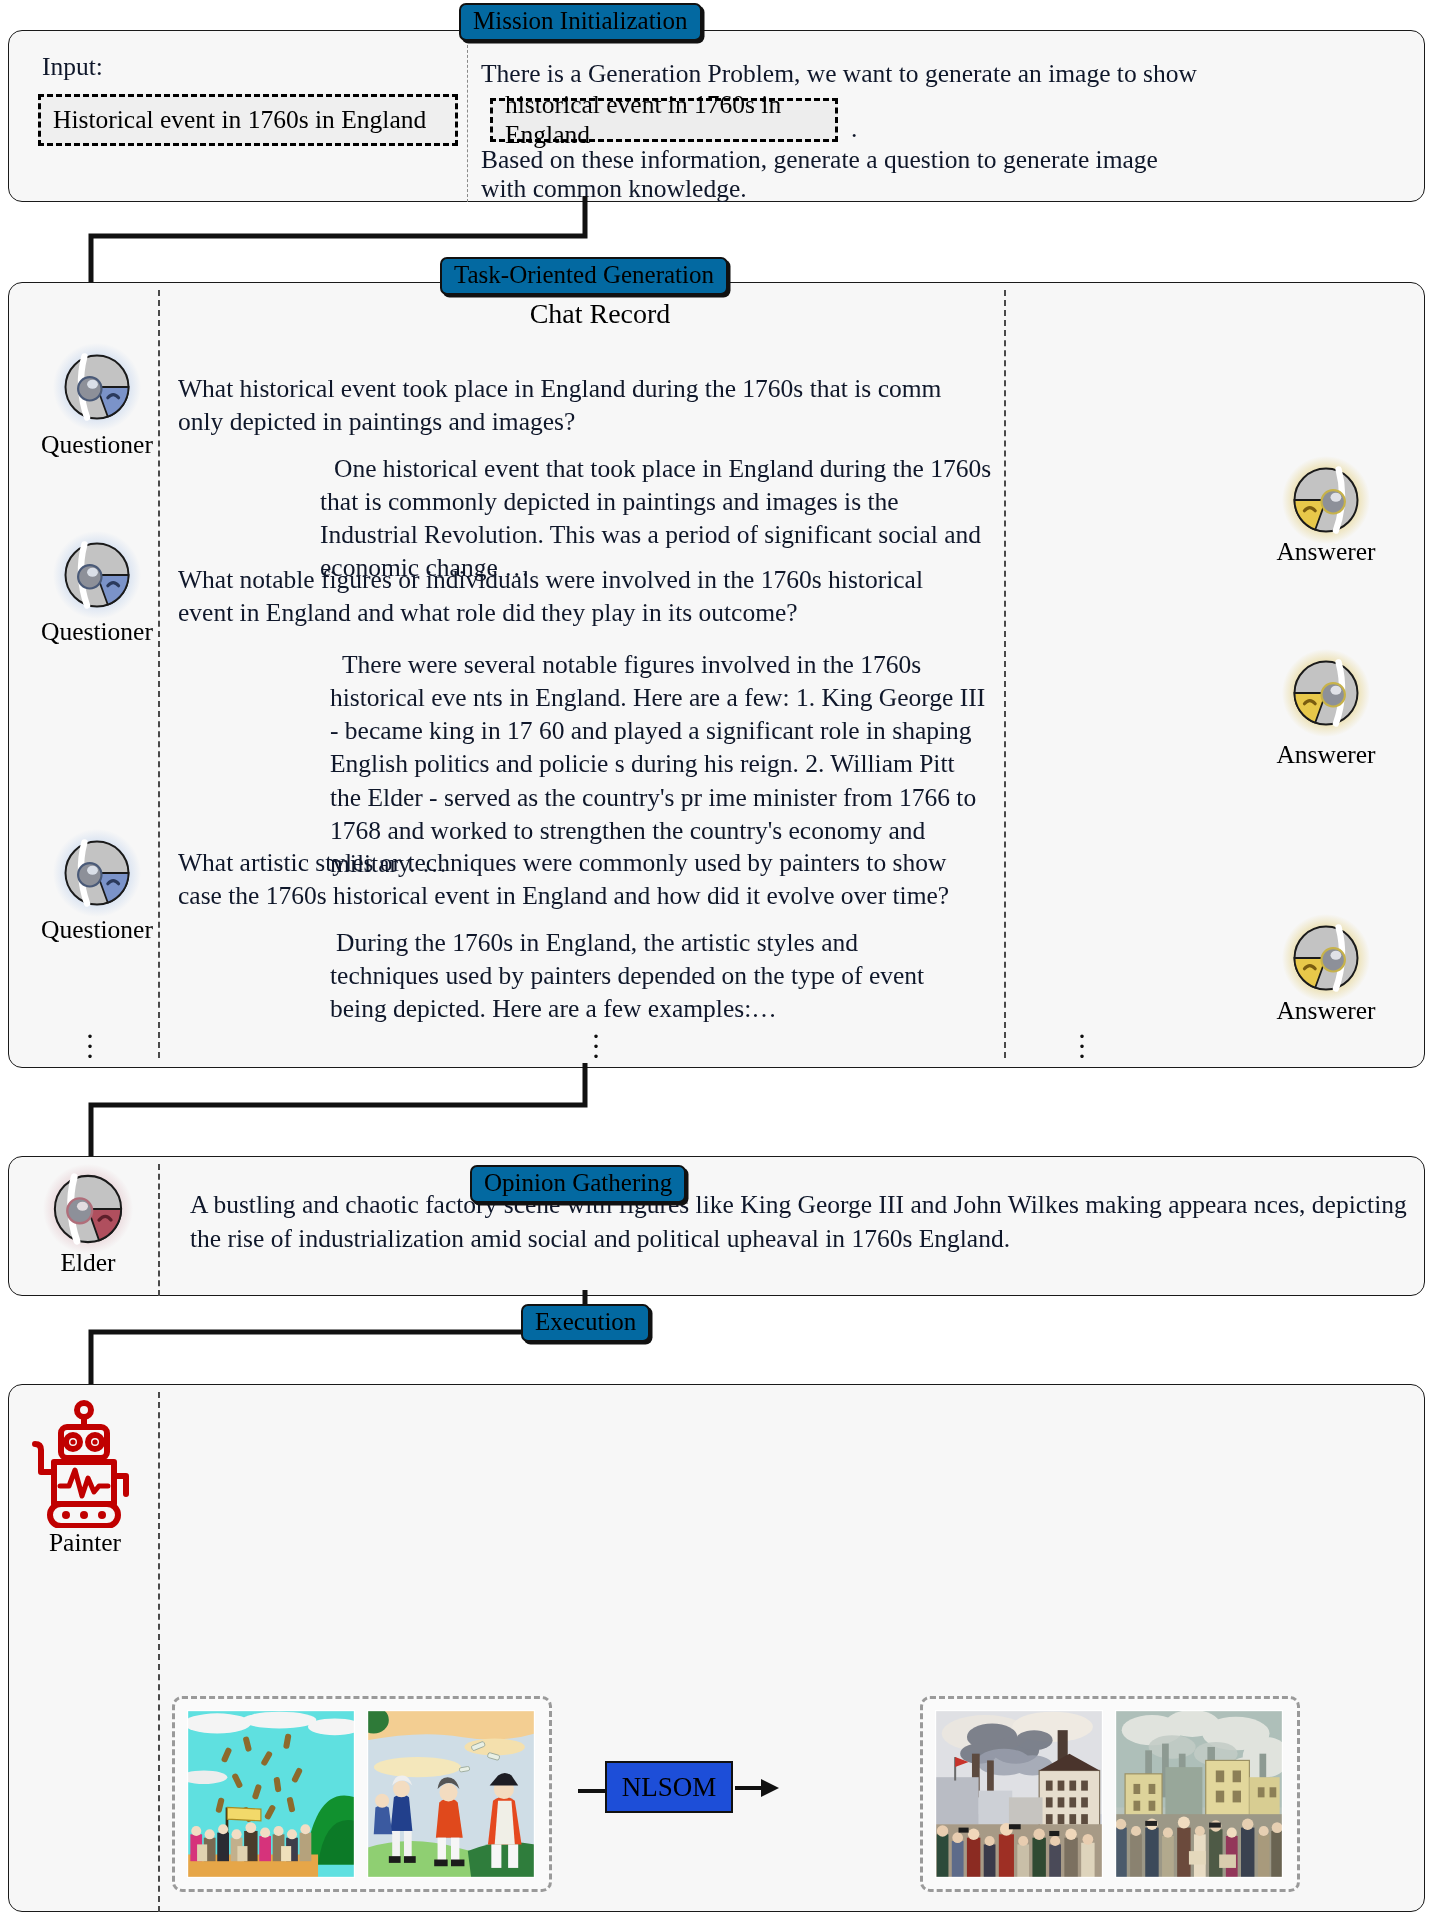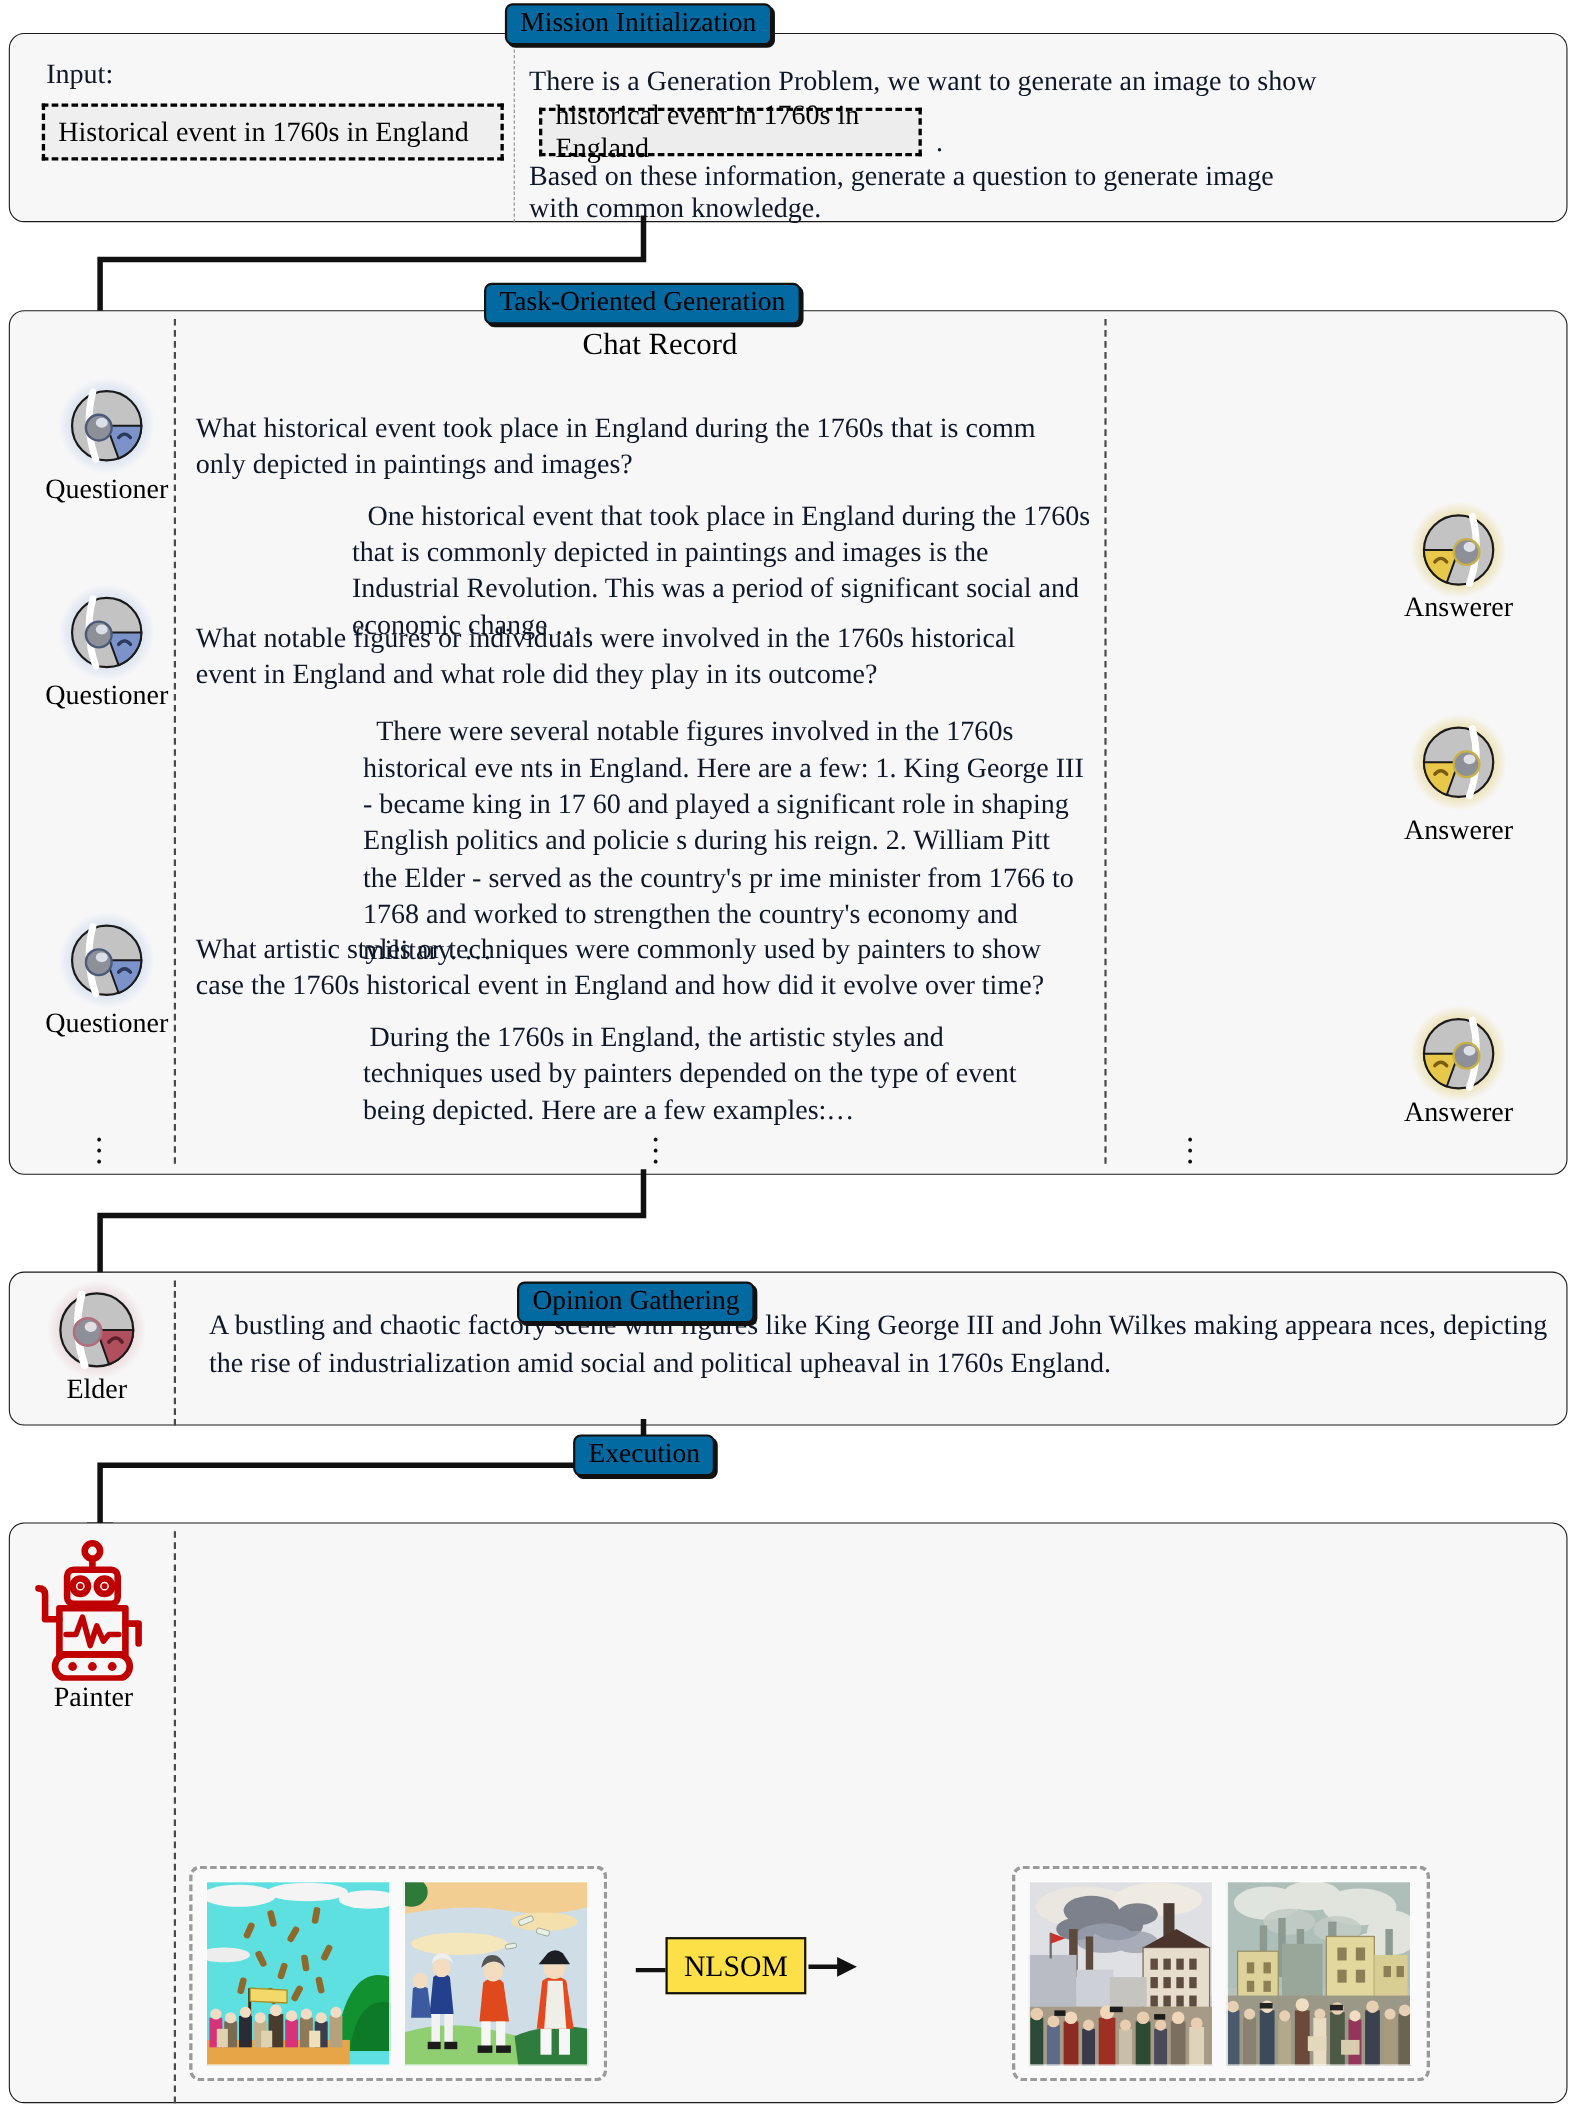--- a/index.html
+++ b/index.html
@@ -102,21 +102,21 @@
     padding: 10px 12px;
   }
   .pic {
     position: relative;
     overflow: hidden;
     background: #fff;
     flex: 0 0 auto;
   }
   .nlsom-box {
     position: absolute;
-    background: #fde047;
+    background: #1d4ed8;
     border: 2px solid #111;
     display: flex;
     align-items: center;
     justify-content: center;
     font-size: 27px;
     color: #000;
   }
   .chat-title {
     position: absolute;
     font-size: 28px;

